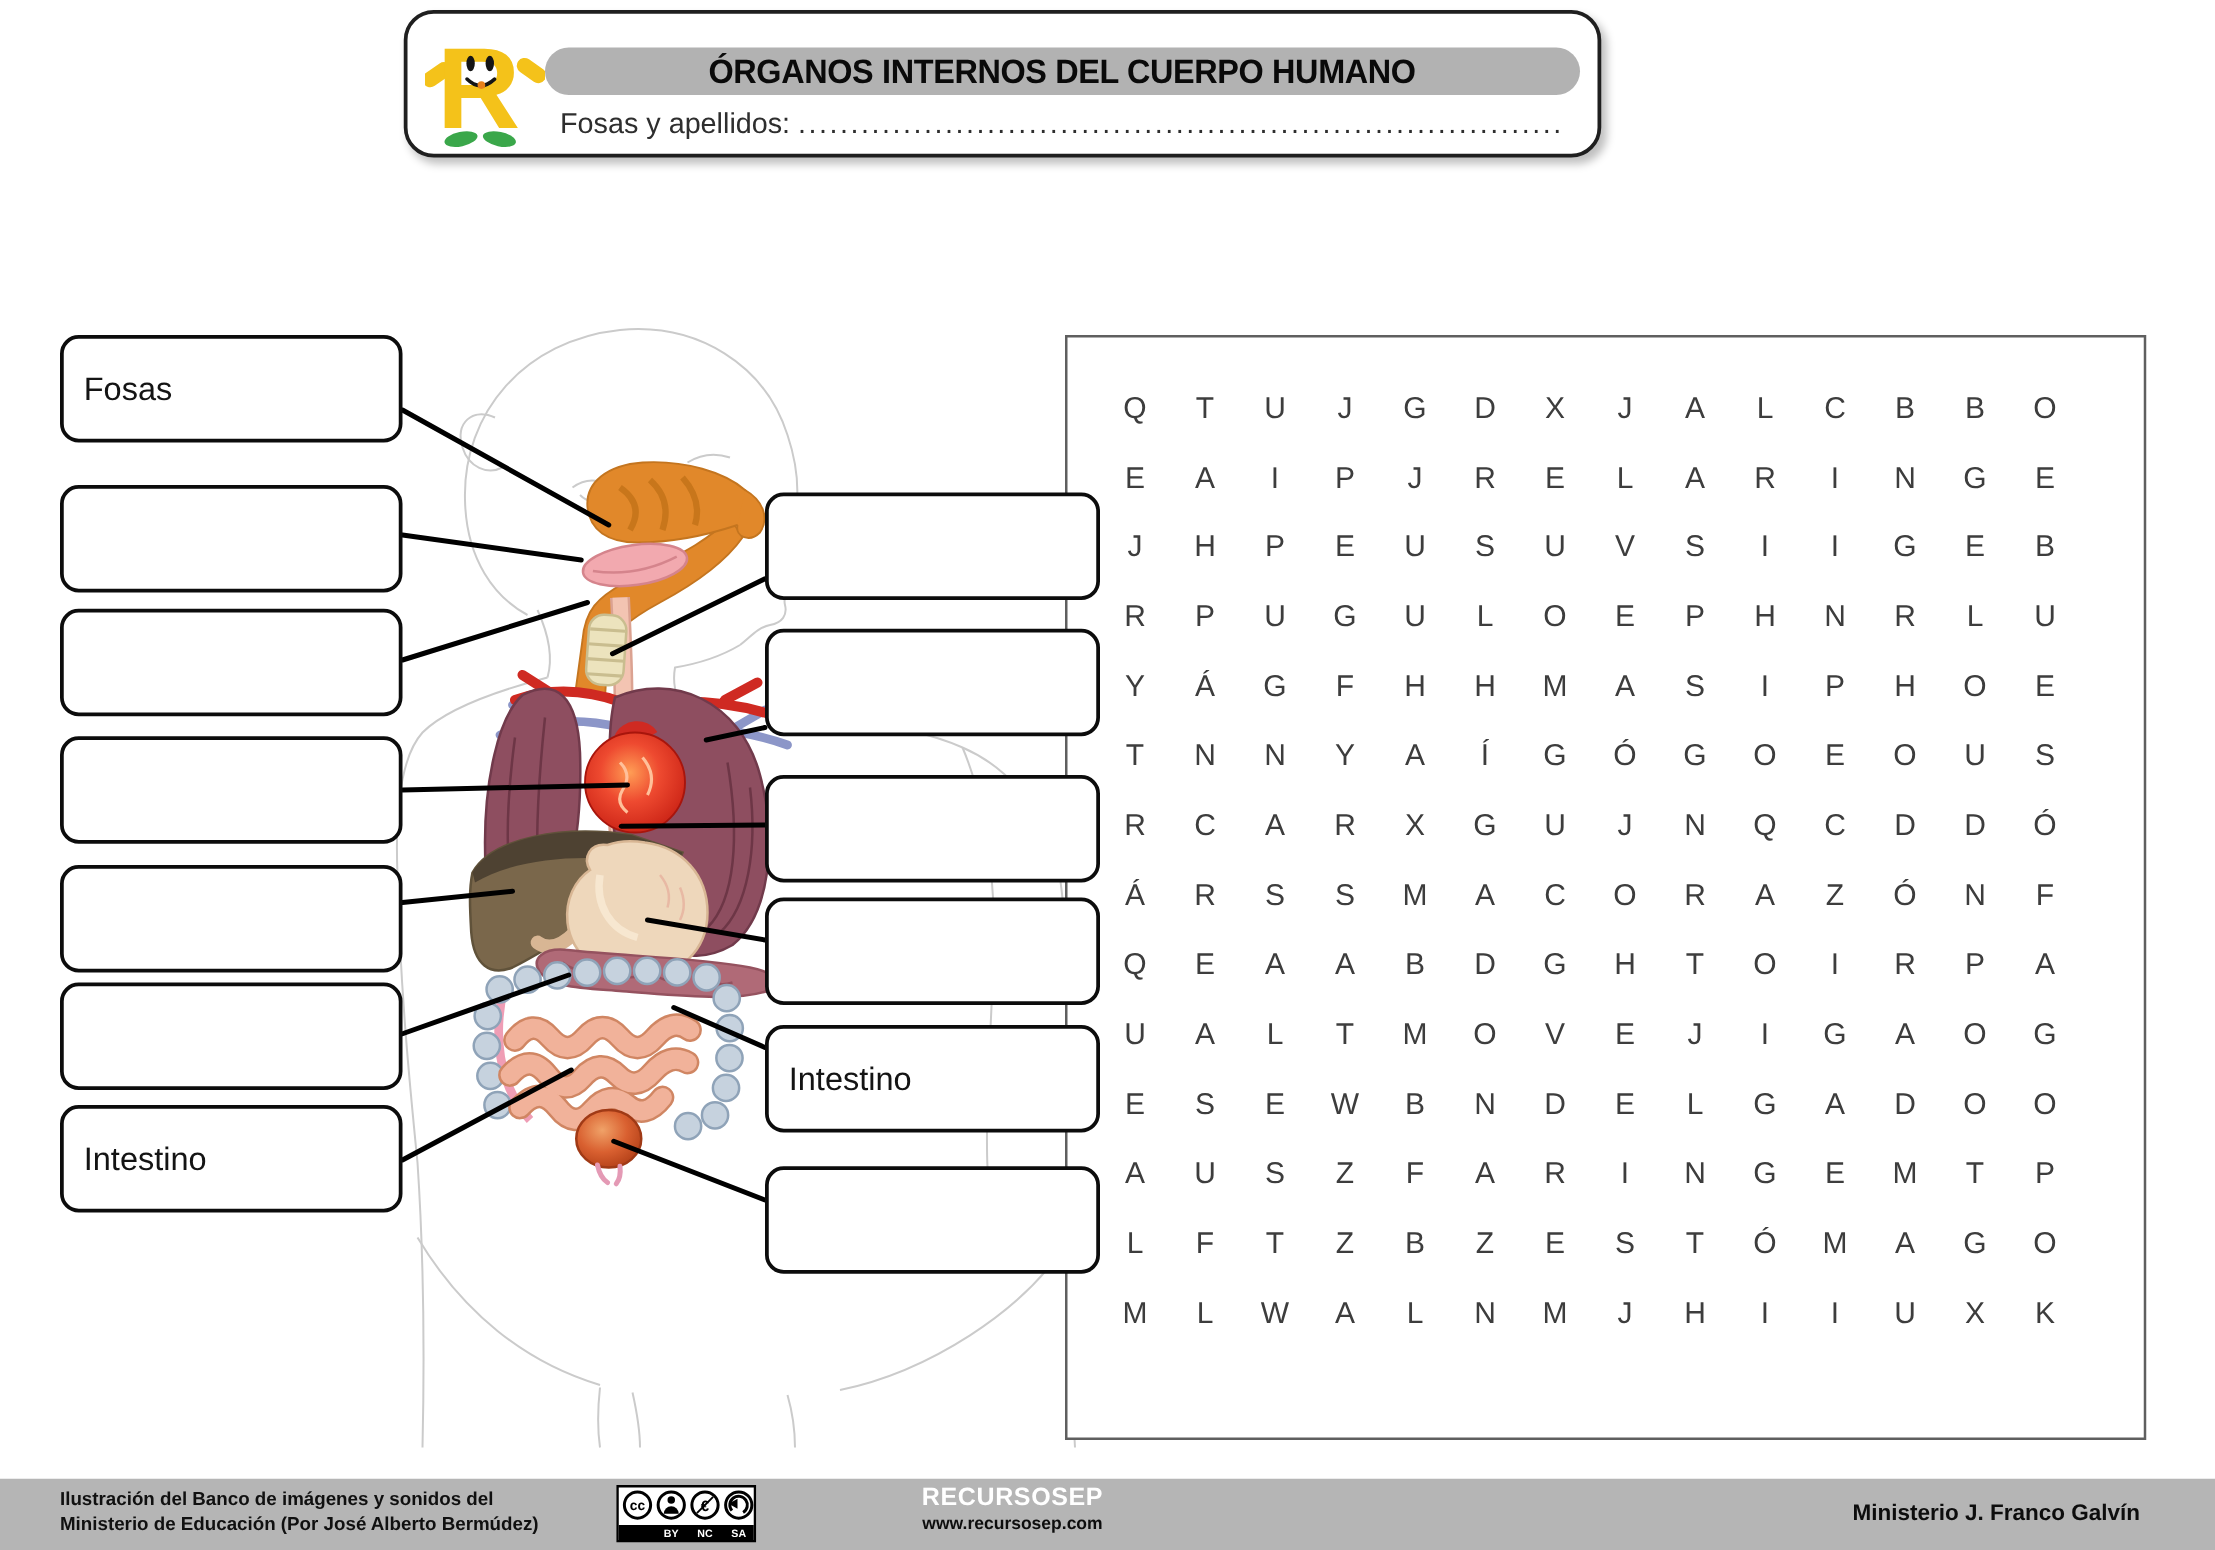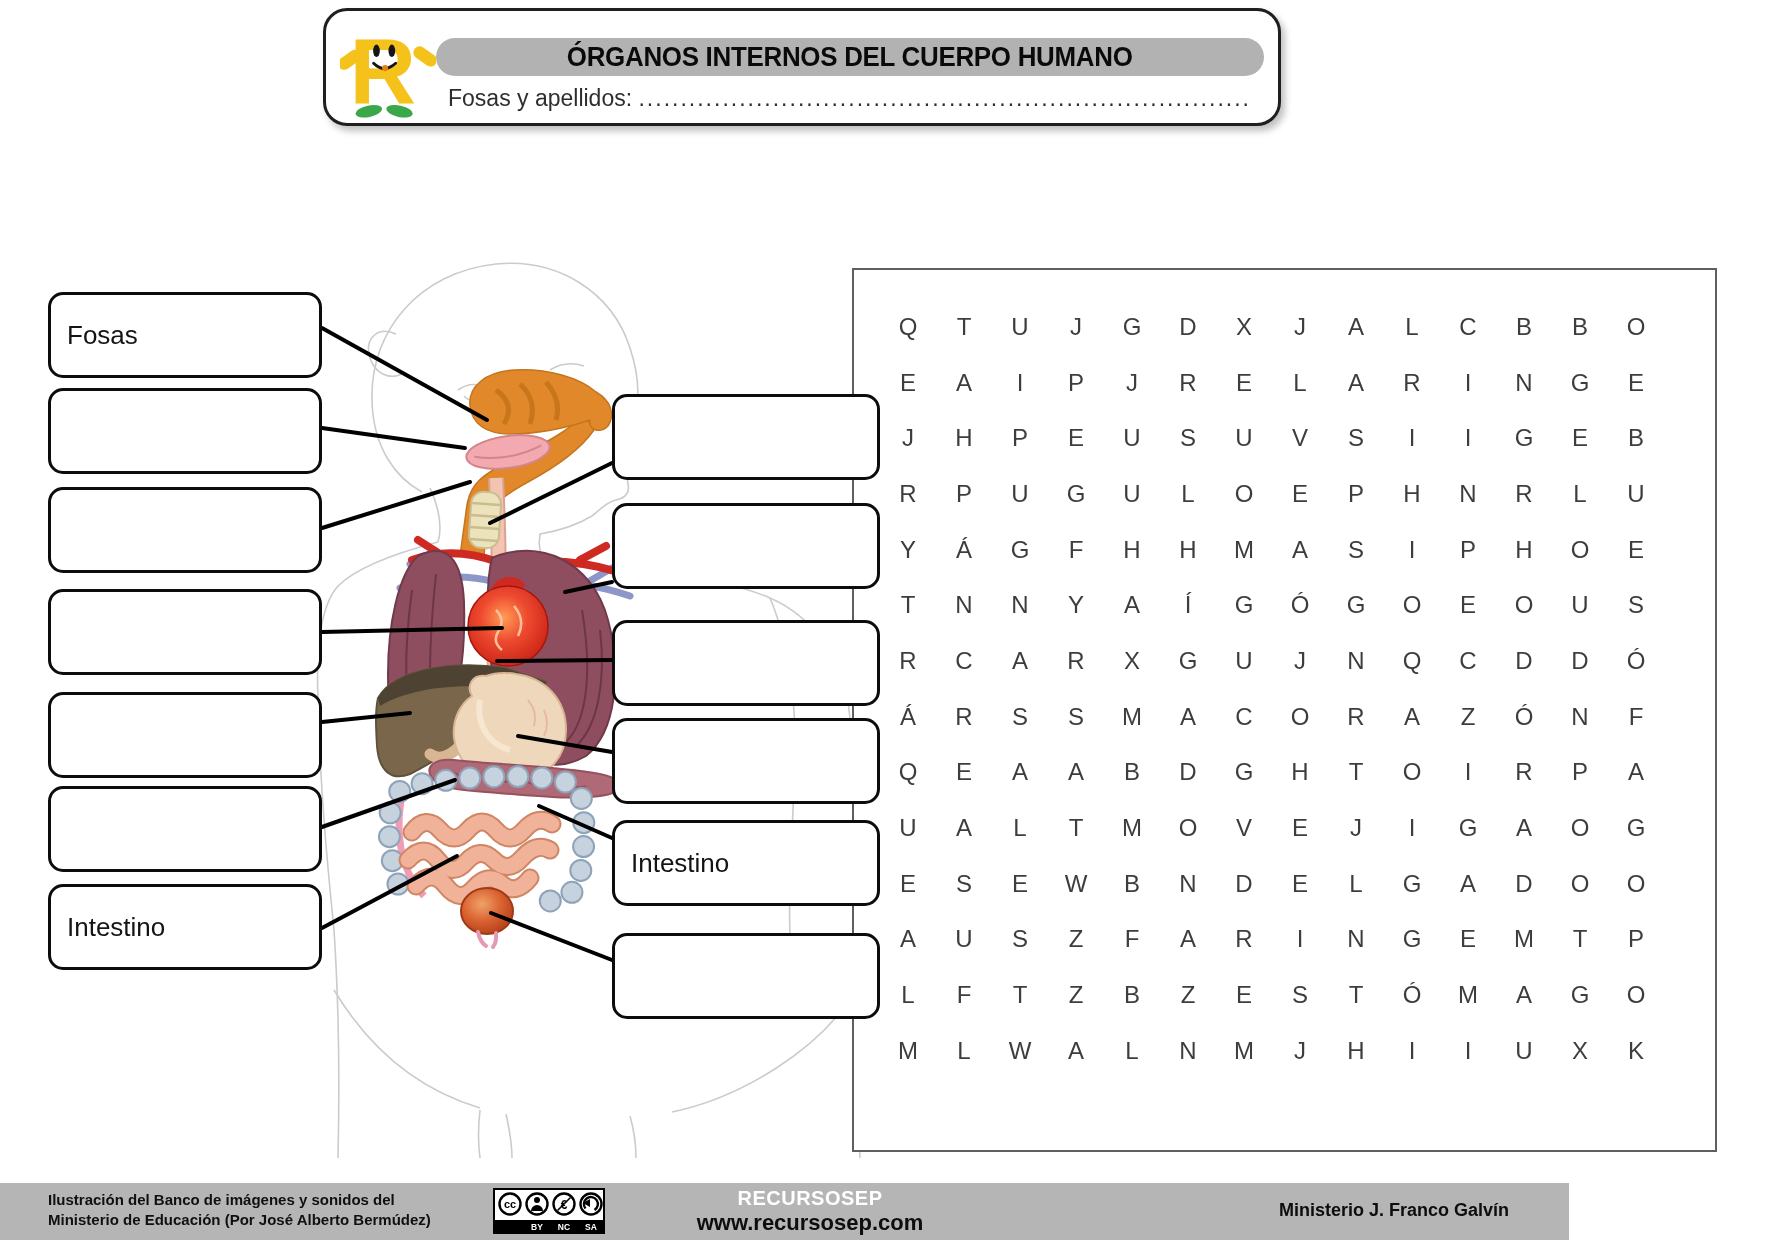--- a/index.html
+++ b/index.html
@@ -30,26 +30,26 @@
 
   
   .ws-panel{position:absolute;left:852px;top:268px;width:865px;height:884px;
             border:2px solid #5f5f5f;box-sizing:border-box;background:#fff;z-index:1;}
   .ws-grid{position:absolute;left:26px;top:29px;display:grid;
            grid-template-columns:repeat(14,56px);grid-auto-rows:55.7px;
            align-items:center;justify-items:center;}
   .ws-cell{font-size:24px;color:#3d3d3d;line-height:1;}
 
   
-  .footer{position:absolute;left:0;top:1183px;width:1569px;height:57px;background:#b5b5b5;z-index:5;}
+  .footer{position:absolute;left:0;top:1183px;width:1772px;height:57px;background:#b5b5b5;z-index:5;}
   .credit{position:absolute;left:48px;top:7px;font-size:15px;font-weight:bold;color:#101010;line-height:1.3;}
   .cc-badge{position:absolute;left:493px;top:5px;}
   .site{position:absolute;left:660px;top:4px;width:300px;text-align:center;}
   .site-name{font-size:20px;font-weight:bold;color:#fff;letter-spacing:.5px;text-align:center;}
-  .site-url{font-size:22px;font-weight:bold;color:#0d0d0d;}
+  .site-url{font-size:14px;font-weight:bold;color:#0d0d0d;}
   .author{position:absolute;right:60px;top:17px;font-size:18px;font-weight:bold;color:#0d0d0d;}
 </style>
 </head>
 <body>
 
 <div class="page">
 
   <div class="hdr-box">
     <svg class="mascot" viewBox="0 0 100 100">
       <g fill="#f4c21a">
@@ -195,21 +195,21 @@
       <line x1="322" y1="928" x2="457" y2="856"></line>
       <line x1="612" y1="463" x2="490" y2="523"></line>
       <line x1="612" y1="582" x2="565" y2="592"></line>
       <line x1="612" y1="660" x2="497" y2="661"></line>
       <line x1="612" y1="752" x2="518" y2="736"></line>
       <line x1="612" y1="838" x2="539" y2="806"></line>
       <line x1="612" y1="960" x2="491" y2="913"></line>
     </g>
   </svg>
 
-  <div class="slot slot-l" style="top:292px">Fosas</div>
+  <div class="slot slot-l" style="top:268px">Fosas</div>
   <div class="slot slot-l" style="top:388px"></div>
   <div class="slot slot-l" style="top:487px"></div>
   <div class="slot slot-l" style="top:589px"></div>
   <div class="slot slot-l" style="top:692px"></div>
   <div class="slot slot-l" style="top:786px"></div>
   <div class="slot slot-l" style="top:884px">Intestino</div>
 
   <div class="slot slot-r" style="top:394px"></div>
   <div class="slot slot-r" style="top:503px"></div>
   <div class="slot slot-r" style="top:620px"></div>

